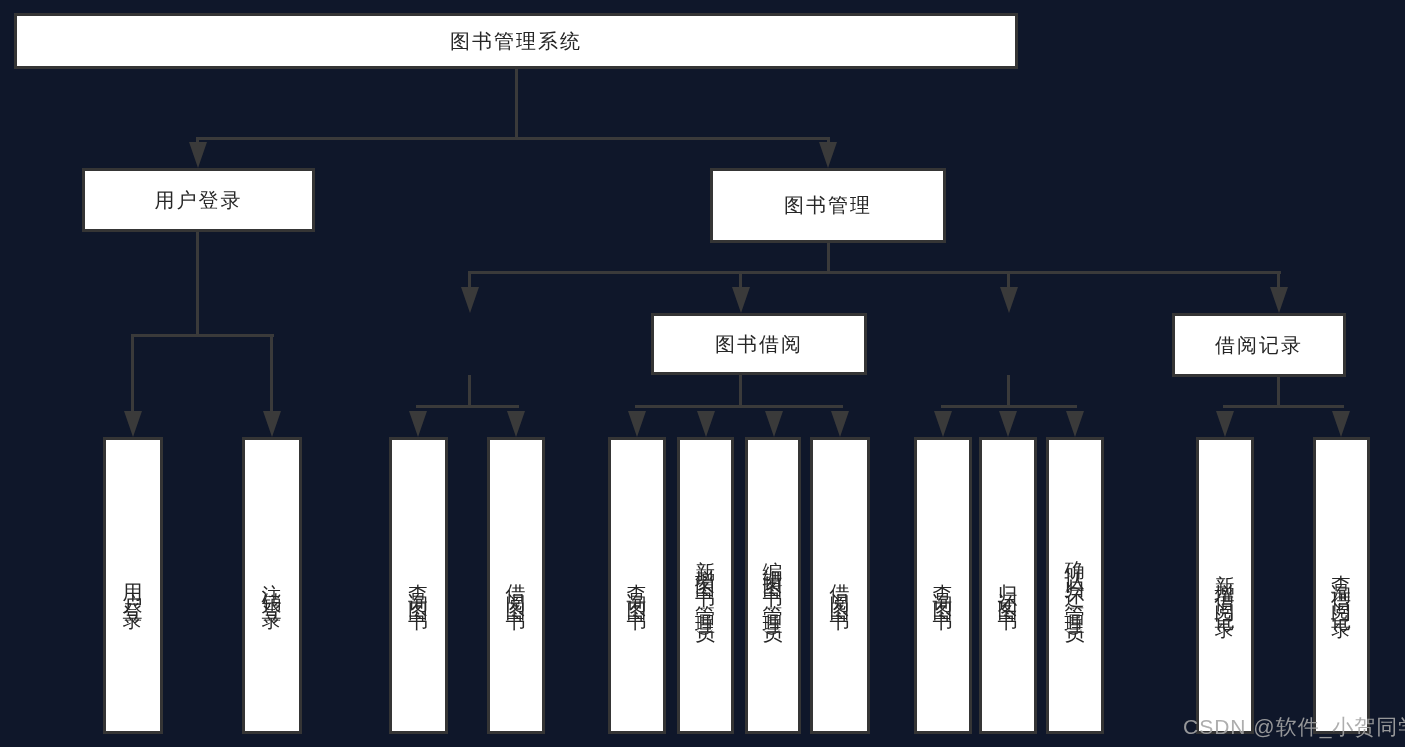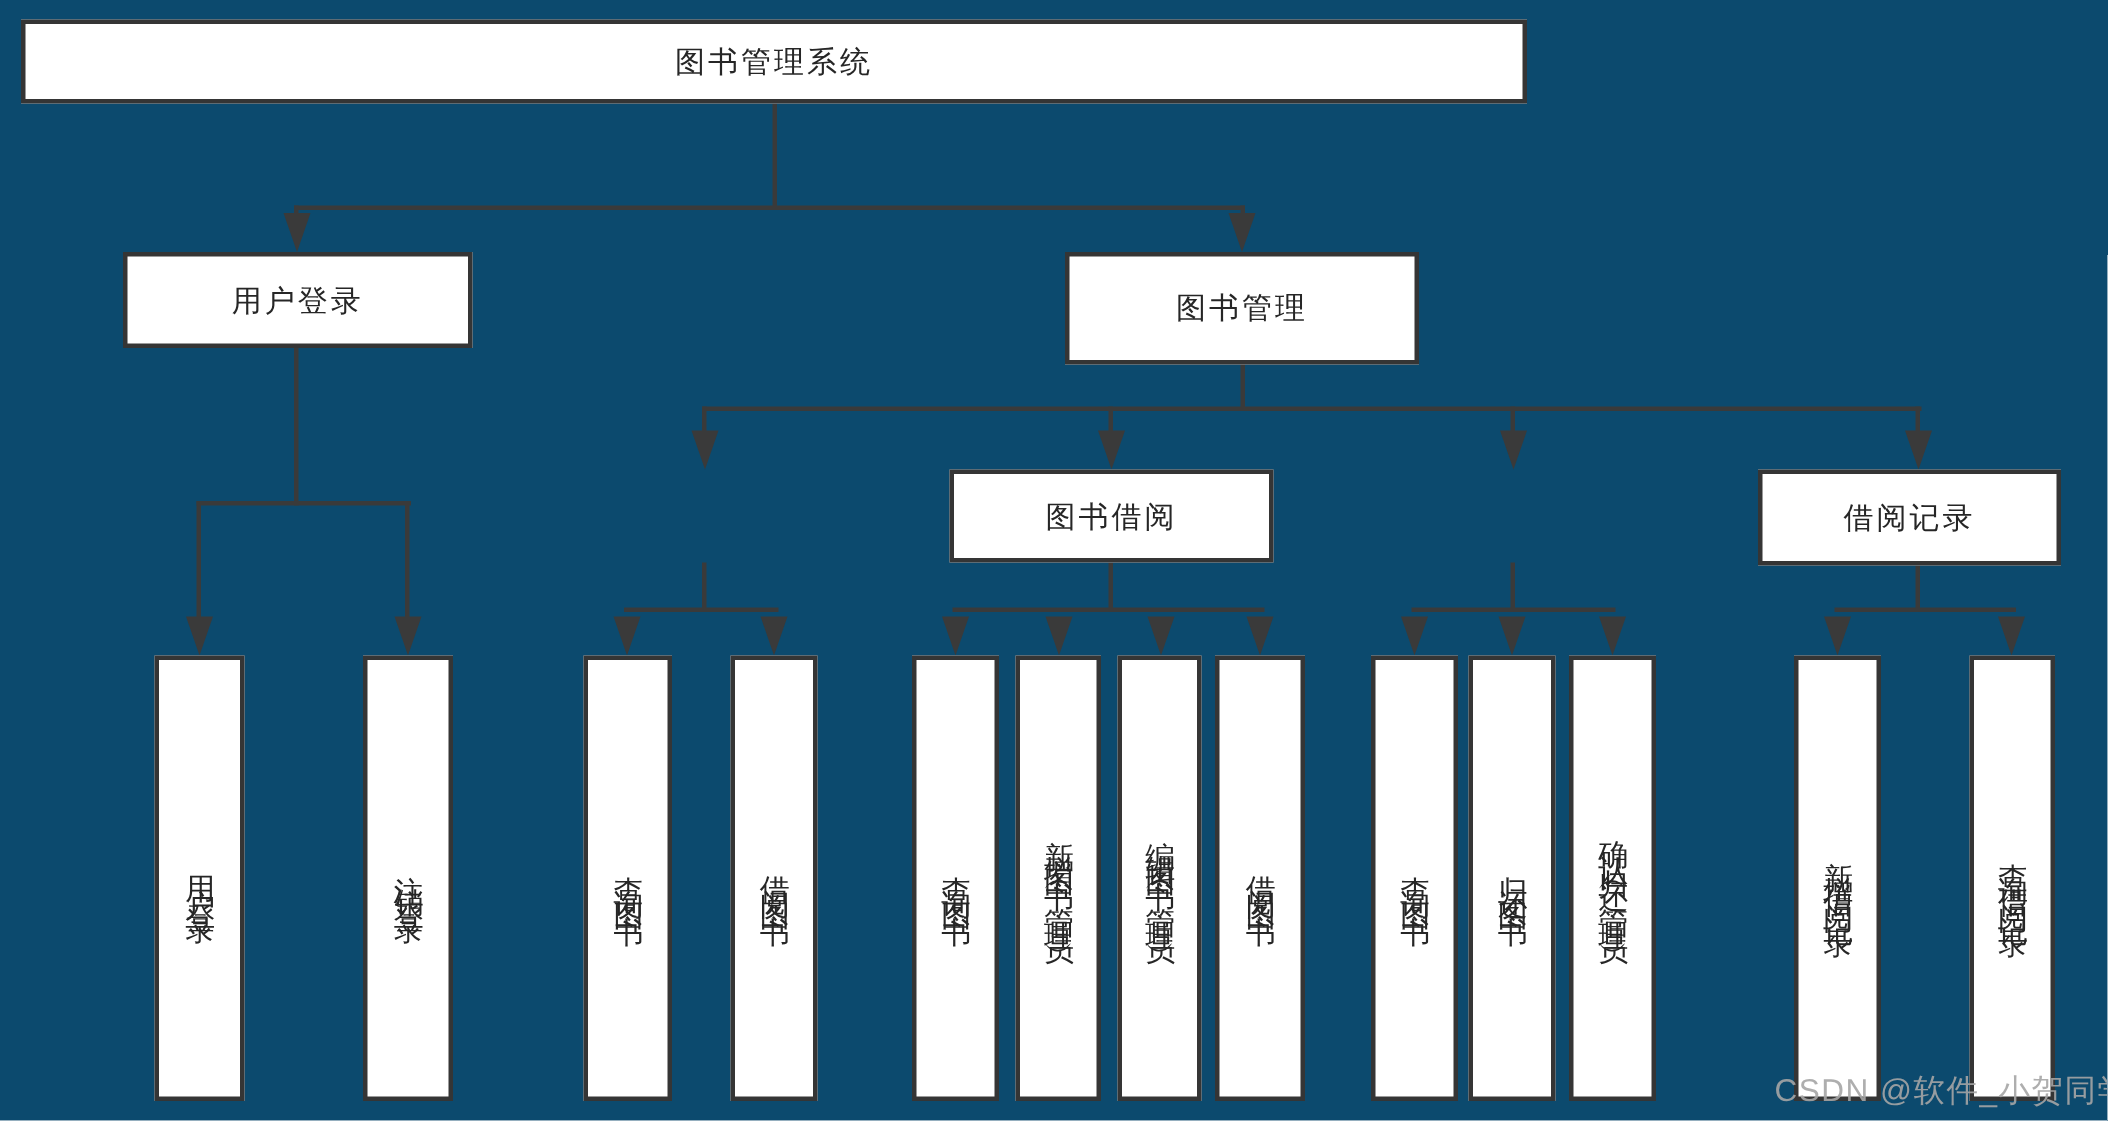--- a/index.html
+++ b/index.html
@@ -1,17 +1,17 @@
 <!DOCTYPE html>
 <html><head>
 <meta charset="utf-8">
 <style>
   html,body{margin:0;padding:0;background:#ffffff;}
   .stage{
-    position:relative;width:1405px;height:747px;background:#0c4a6e;
+    position:relative;width:1405px;height:747px;background:#0f172a;
     font-family:"Liberation Sans","DejaVu Sans",sans-serif;overflow:hidden;
   }
   .node{
     position:absolute;box-sizing:border-box;border:3px solid #353535;background:#ffffff;
     display:flex;align-items:center;justify-content:center;
     color:#262626;font-size:20px;letter-spacing:2px;z-index:2;
   }
   .leaf{
     position:absolute;box-sizing:border-box;border:3px solid #353535;background:#ffffff;
     display:flex;align-items:center;justify-content:center;
@@ -91,24 +91,24 @@
     <span>图书管理系统</span>
   </div>
 
   <div class="node" style="left:82px;top:168px;width:233px;height:64px;">
     <span>用户登录</span>
   </div>
   <div class="node" style="left:710px;top:168px;width:236px;height:75px;">
     <span>图书管理</span>
   </div>
 
-  <div class="node" style="left:633px;top:313px;width:216px;height:62px;">
+  <div class="node" style="left:651px;top:313px;width:216px;height:62px;">
     <span>图书借阅</span>
   </div>
-  <div class="node" style="left:1172px;top:313px;width:202px;height:64px;">
+  <div class="node" style="left:1172px;top:313px;width:174px;height:64px;">
     <span>借阅记录</span>
   </div>
 
   <div class="leaf" style="left:103px;top:437px;width:60px;height:297px;">
     <span>用户登录</span>
   </div>
   <div class="leaf" style="left:242px;top:437px;width:60px;height:297px;">
     <span>注销登录</span>
   </div>
 

